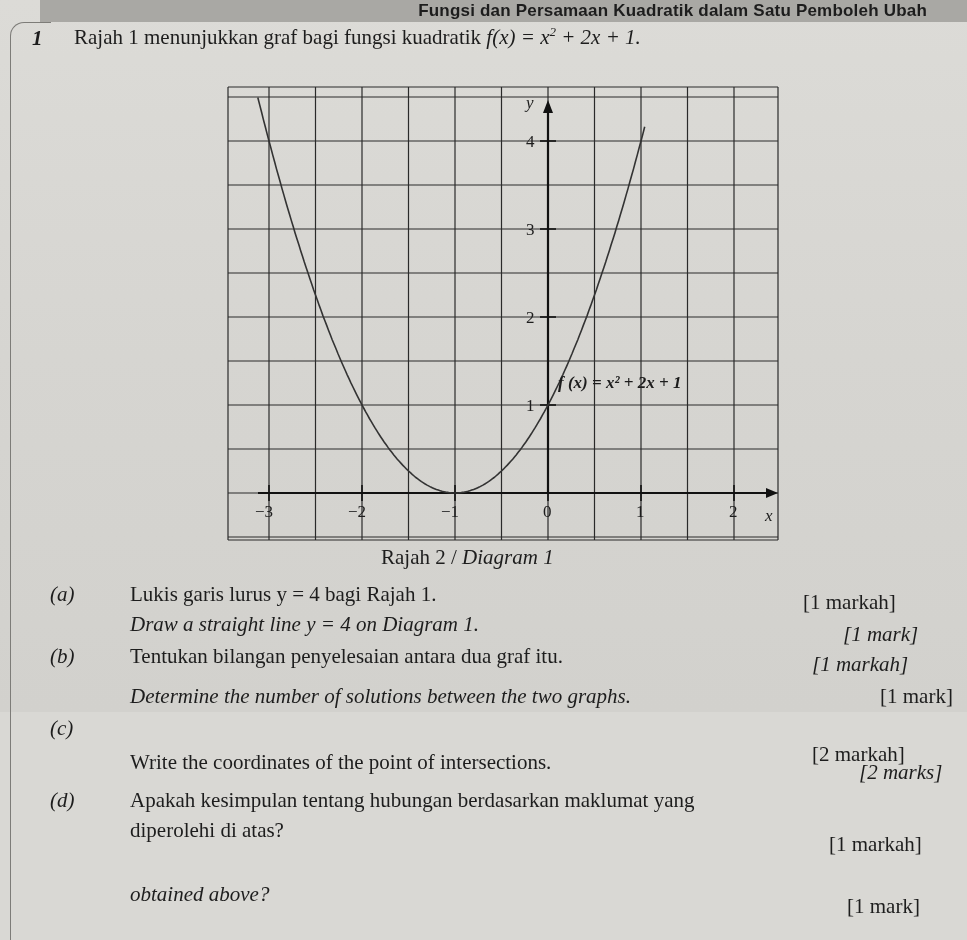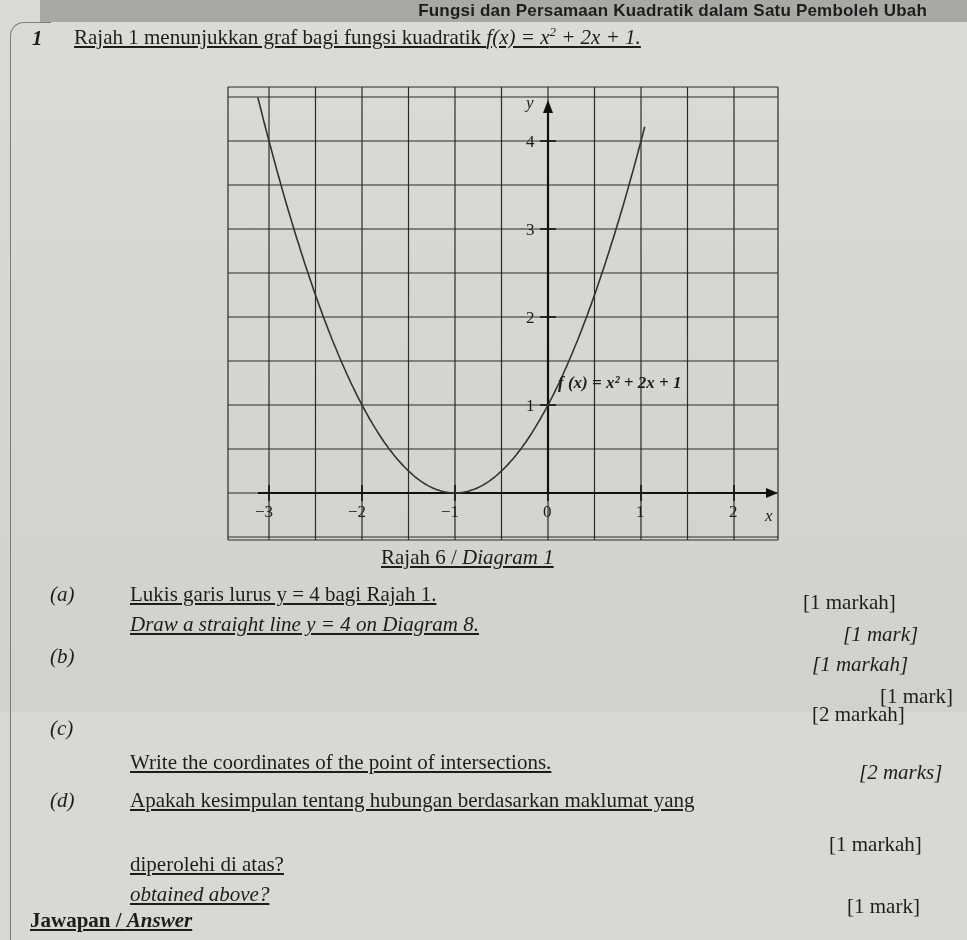--- a/index.html
+++ b/index.html
@@ -21,21 +21,21 @@
     font-weight:bold; font-size:17px; color:#1d1d1d;
     display:flex; justify-content:flex-end; align-items:center;
     padding-right:40px; box-sizing:border-box; letter-spacing:0.2px;
   }
   .frame-left {
     position:absolute; left:10px; top:22px; width:40px; height:918px;
     border-left:1px solid #7d7c78; border-top:1px solid #7d7c78;
     border-top-left-radius:14px;
   }
   .qnum { position:absolute; left:32px; top:26px; font-weight:bold; font-size:21px; font-style:italic; }
-  .line { position:absolute; font-size:21px; white-space:nowrap;text-decoration:underline; }
+  .line { position:absolute; font-size:21px; white-space:nowrap; }
   .it { font-style:italic; }
   .b { font-weight:bold; }
   .math { font-style:italic; }
   sup { font-size:13px; }
   .marks { position:absolute; font-size:21px; white-space:nowrap; }
   .label { position:absolute; font-size:21px; }
   svg text { font-family:"Liberation Serif", serif; }
 </style>
 </head>
 <body>
@@ -109,41 +109,40 @@
         <text x="526" y="323">2</text>
         <text x="526" y="235">3</text>
         <text x="526" y="147">4</text>
         <text x="765" y="521" font-style="italic">x</text>
         <text x="526" y="108" font-style="italic">y</text>
       </g>
     <text id="curve-label" x="558" y="388" font-size="17" font-weight="bold" font-style="italic" fill="#1d1d1d">f (x) = x² + 2x + 1</text>
   </svg>
 
   <div class="line" style="left:381px; top:545px;">
-    <span>Rajah 6 / </span><span class="it">Diagram 1</span>
+    <span>Rajah 2 / </span><span class="it">Diagram 1</span>
   </div>
 
   <div class="label it" style="left:50px; top:582px;">(a)</div>
   <div class="line" style="left:130px; top:582px;text-align:right;">Lukis garis lurus y = 4 bagi Rajah 1.</div>
   <div class="marks" style="left:803px; top:590px;">[1 markah]</div>
-  <div class="line it" style="left:130px; top:612px;">Draw a straight line y = 4 on Diagram 8.</div>
+  <div class="line it" style="left:130px; top:612px;">Draw a straight line y = 4 on Diagram 1.</div>
   <div class="marks it" style="left:843px; top:622px;">[1 mark]</div>
 
   <div class="label it" style="left:50px; top:644px;">(b)</div>
+  <div class="line" style="left:130px; top:644px;">Tentukan bilangan penyelesaian antara dua graf itu.</div>
   <div class="marks it" style="left:812px; top:652px;">[1 markah]</div>
+  <div class="line it" style="left:130px; top:684px;">Determine the number of solutions between the two graphs.</div>
   <div class="marks" style="left:880px; top:684px;">[1 mark]</div>
 
   <div class="label it" style="left:50px; top:716px;">(c)</div>
-  <div class="marks" style="left:812px; top:702px;">[2 markah]</div>
+  <div class="marks" style="left:812px; top:742px;">[2 markah]</div>
   <div class="line" style="left:130px; top:750px;">Write the coordinates of the point of intersections.</div>
   <div class="marks it" style="left:859px; top:760px;">[2 marks]</div>
 
   <div class="label it" style="left:50px; top:788px;">(d)</div>
   <div class="line" style="left:130px; top:788px;">Apakah kesimpulan tentang hubungan berdasarkan maklumat yang</div>
-  <div class="line" style="left:130px; top:818px;margin-top:34px;">diperolehi di atas?</div>
+  <div class="line" style="left:130px; top:818px;">diperolehi di atas?</div>
   <div class="marks" style="left:829px; top:832px;">[1 markah]</div>
   <div class="line it" style="left:130px; top:882px;">obtained above?</div>
   <div class="marks" style="left:847px; top:894px;">[1 mark]</div>
 
-  <div class="line b" style="left:30px; top:908px;">
-    <span>Jawapan / </span><span class="it">Answer</span>
-  </div>
 </div>
 
 </body></html>

